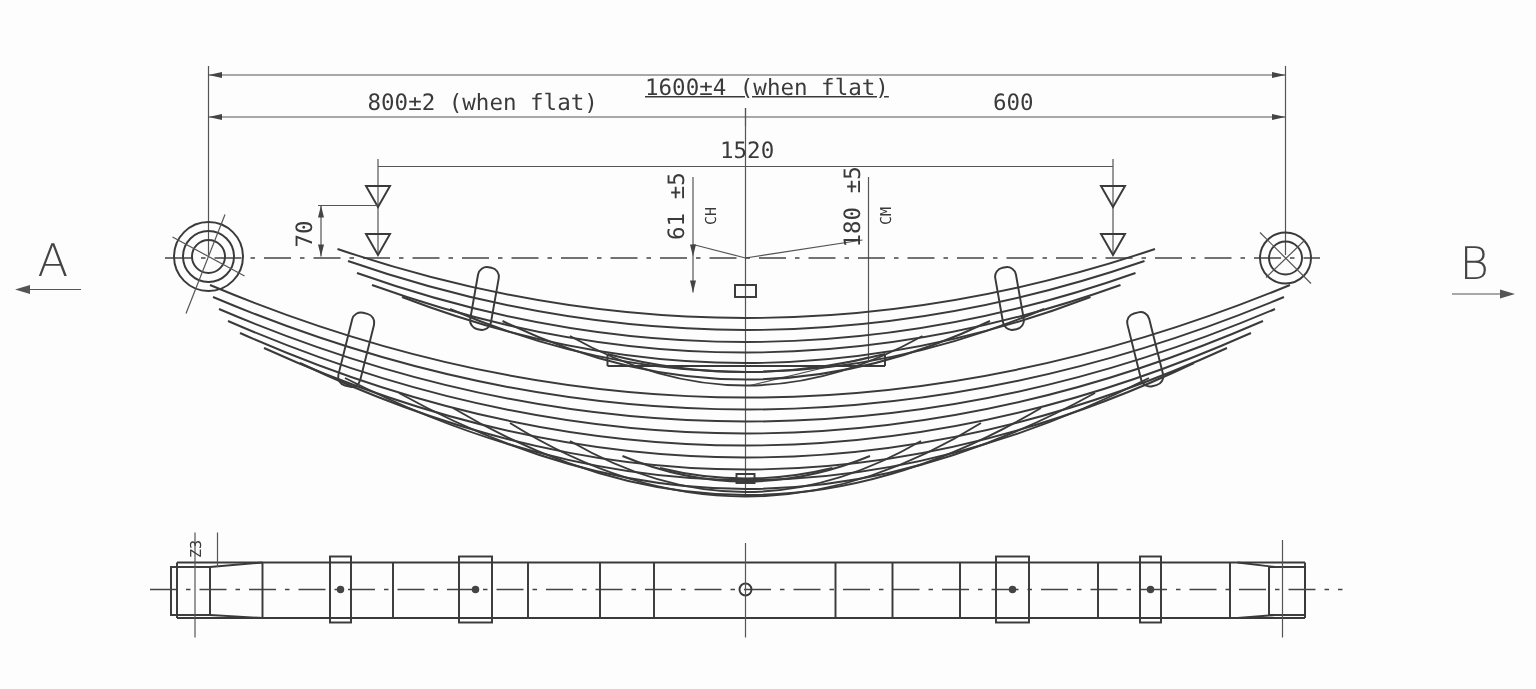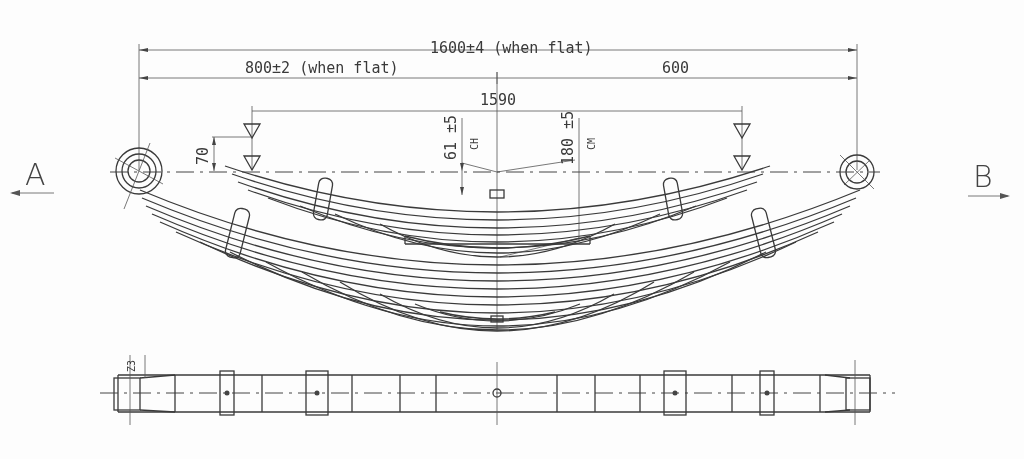--- a/index.html
+++ b/index.html
@@ -159,24 +159,24 @@
     <circle cx="675" cy="393" r="2.5" fill="#444"></circle>
     <circle cx="767" cy="393" r="2.5" fill="#444"></circle>
     <circle class="ln" cx="497" cy="393" r="4"></circle>
     <line class="thin" x1="497" y1="362" x2="497" y2="425"></line>
     <line class="thin" x1="130" y1="355" x2="130" y2="425"></line>
     <line class="thin" x1="855" y1="360" x2="855" y2="425"></line>
     <line class="thin" x1="145" y1="355" x2="145" y2="378"></line>
   </g>
 </svg>
 
-<div class="lbl" style="left:430px;top:41px;">1600±4 (when flat)</div>
+<div class="lbl" style="left:430px;top:51px;text-decoration:underline;">1600±4 (when flat)</div>
 <div class="lbl" style="left:245px;top:61px;">800±2 (when flat)</div>
 <div class="lbl" style="left:662px;top:61px;">600</div>
-<div class="lbl" style="left:480px;top:93px;">1590</div>
+<div class="lbl" style="left:480px;top:93px;">1520</div>
 <div class="lbl vert" style="left:196px;top:165px;">70</div>
 <div class="lbl vert" style="left:444px;top:160px;">61 ±5</div>
 <div class="lbl vert sm" style="left:470px;top:150px;">CH</div>
 <div class="lbl vert" style="left:561px;top:165px;">180 ±5</div>
 <div class="lbl vert sm" style="left:587px;top:150px;">CM</div>
 <div class="lbl vert sm" style="left:127px;top:372px;">Z3</div>
 <div class="lbl big" style="left:25px;top:160px;">A</div>
 <div class="lbl big" style="left:973px;top:162px;">B</div>
 </div>
 

